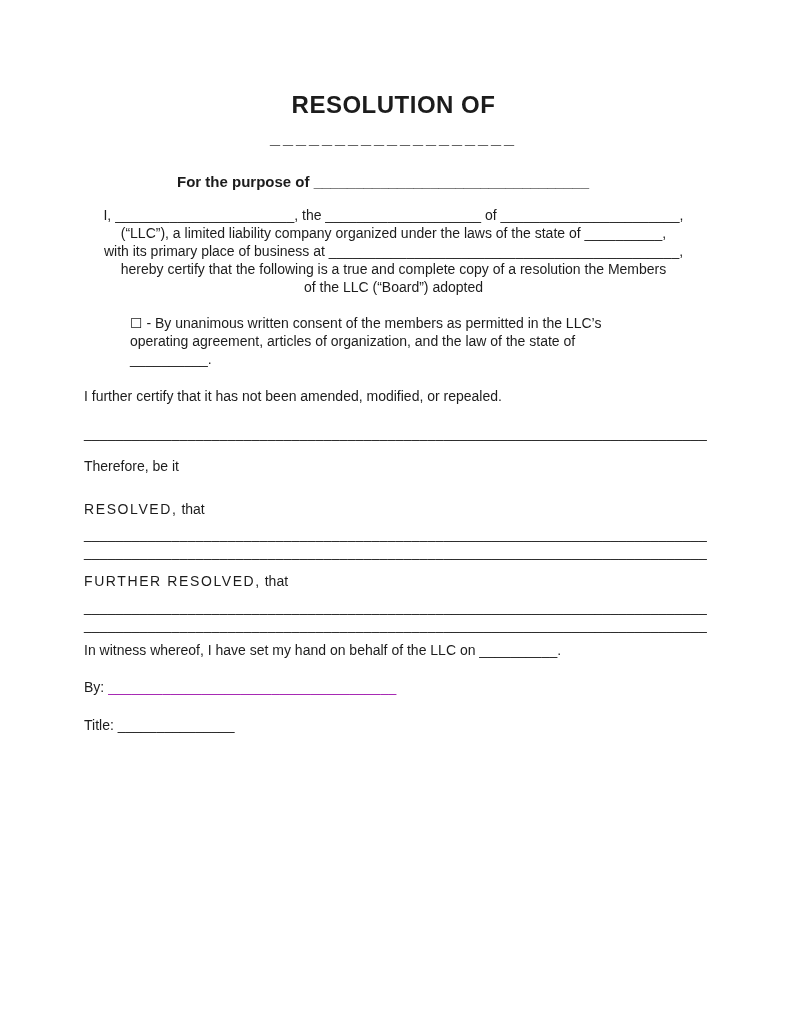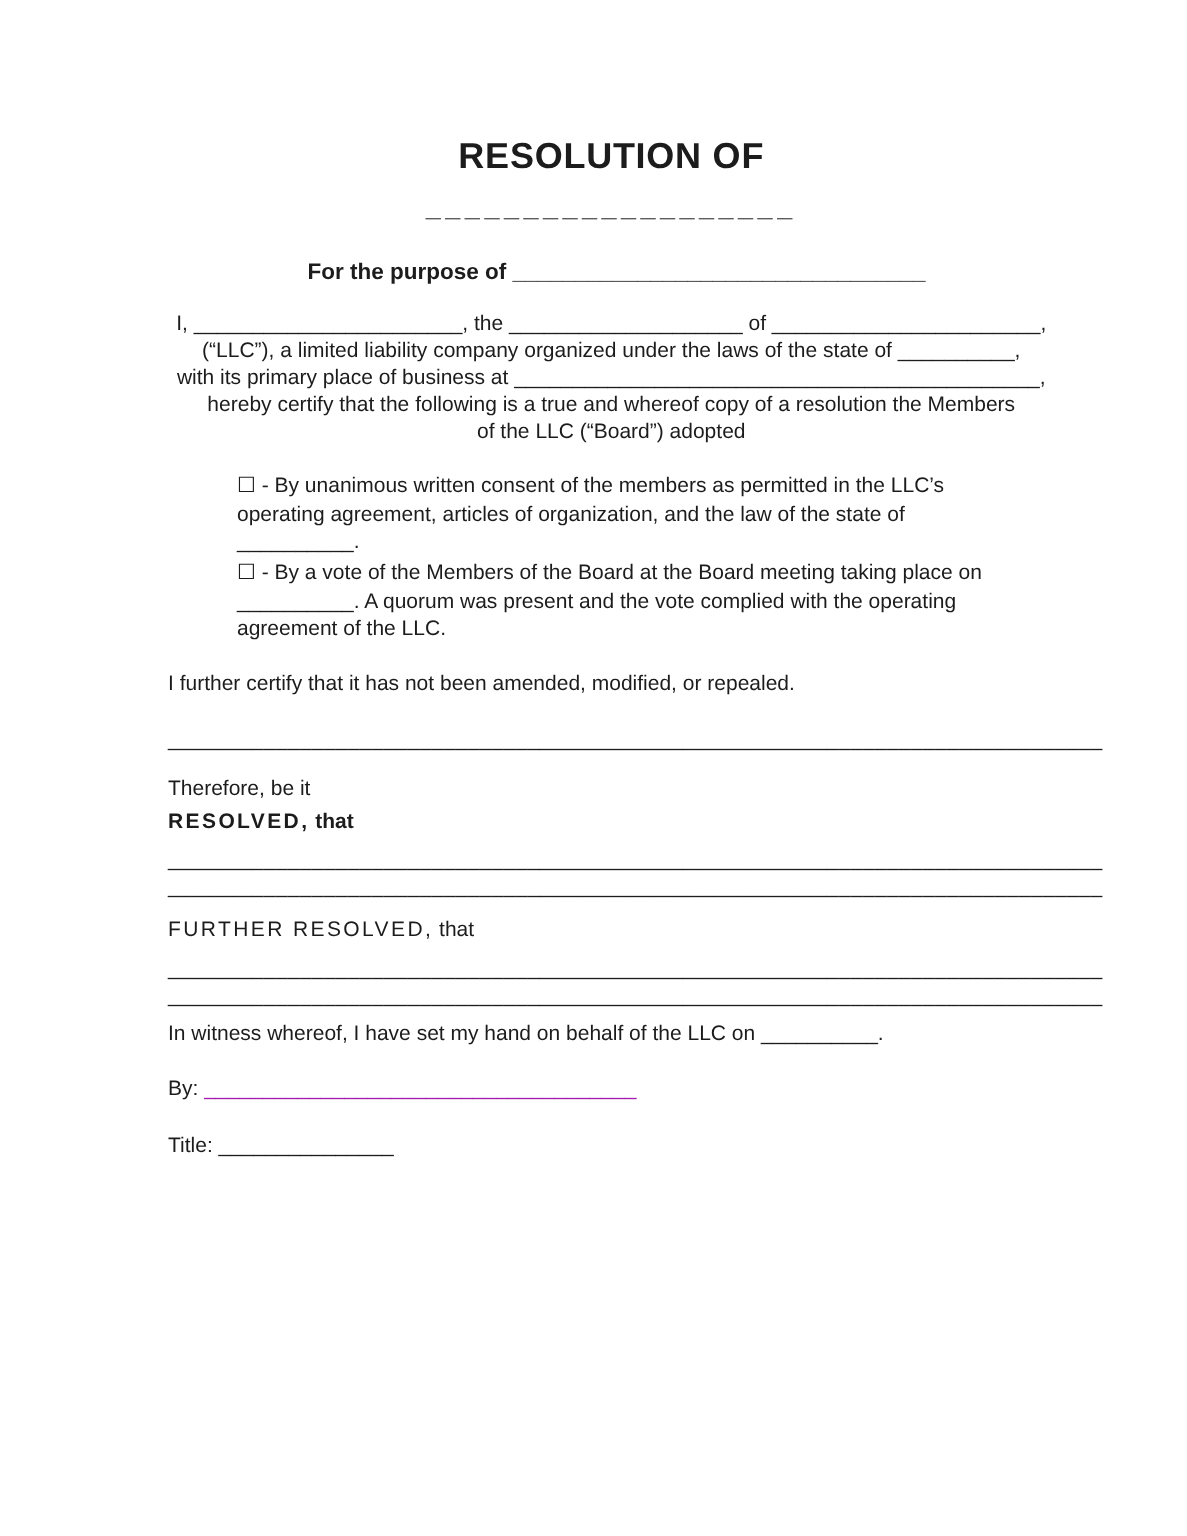--- a/index.html
+++ b/index.html
@@ -7,21 +7,21 @@
   .page {
     position: relative;
     width: 791px;
     height: 1024px;
     margin: 0 auto;
     background: #ffffff;
     color: #1c1c1c;
     font-family: "Liberation Sans", "DejaVu Sans", sans-serif;
     font-size: 14px;
     overflow: hidden;
-    padding: 0 88px 0 112px;
+    padding: 0 88px 0 84px;
   }
   .line { line-height: 18px; white-space: nowrap; }
   .doc-title {
     margin-top: 92px;
     font-size: 24px;
     font-weight: bold;
     line-height: 26px;
     text-align: center;
     letter-spacing: 0.5px;
     white-space: nowrap;
@@ -46,21 +46,21 @@
   .intro { margin-top: 15px; text-align: center; }
   .options { margin-left: 46px; }
   .option-1 { margin-top: 18px; }
   .option-2 { margin-top: 3px; }
   .checkbox { font-family: "DejaVu Sans", sans-serif; cursor: pointer; }
   .certify { margin-top: 19px; }
   .divider-1 { margin-top: 19px; letter-spacing: 0.2px; }
   .divider-pair { margin-top: 7px; letter-spacing: 0.2px; }
   .divider-pair-2 { margin-top: 8px; letter-spacing: 0.2px; }
   .therefore { margin-top: 15px; }
-  .resolved { margin-top: 4px; font-weight: bold; }
+  .resolved { margin-top: 25px; }
   .further-resolved { margin-top: 11px; }
   .keyword { letter-spacing: 1.6px; }
   .witness { margin-top: 7px; }
   .sig-by { margin-top: 19px; }
   .sig-print { margin-top: 15px; }
   .sig-title { margin-top: 20px; }
   .by-blank {
     color: #a21caf;
     text-decoration-color: #3d7ab8;
     cursor: pointer;
@@ -74,34 +74,29 @@
   <div class="doc-title">RESOLUTION OF</div>
 
   <div class="title-blank">___________________</div>
 
   <div class="purpose"><span>For the purpose of</span> <span>_________________________________</span></div>
 
   <div class="intro">
     <div class="line">I, _______________________, the ____________________ of _______________________,</div>
     <div class="line">(“LLC”), a limited liability company organized under the laws of the state of __________,</div>
     <div class="line">with its primary place of business at _____________________________________________,</div>
-    <div class="line">hereby certify that the following is a true and whereof copy of a resolution the Members</div>
+    <div class="line">hereby certify that the following is a true and complete copy of a resolution the Members</div>
     <div class="line">of the LLC (“Board”) adopted</div>
   </div>
 
   <div class="options">
     <div class="option-1">
       <div class="line"><span class="checkbox">☐</span> <span>- By unanimous written consent of the members as permitted in the LLC’s</span></div>
       <div class="line">operating agreement, articles of organization, and the law of the state of</div>
       <div class="line">__________.</div>
-    </div>
-    <div class="option-2">
-      <div class="line"><span class="checkbox">☐</span> <span>- By a vote of the Members of the Board at the Board meeting taking place on</span></div>
-      <div class="line">__________. A quorum was present and the vote complied with the operating</div>
-      <div class="line">agreement of the LLC.</div>
     </div>
   </div>
 
   <div class="line certify">I further certify that it has not been amended, modified, or repealed.</div>
 
   <div class="line divider-1">______________________________________________________________________________</div>
 
   <div class="line therefore">Therefore, be it</div>
 
   <div class="line resolved"><span class="keyword">RESOLVED,</span> <span>that</span></div>

